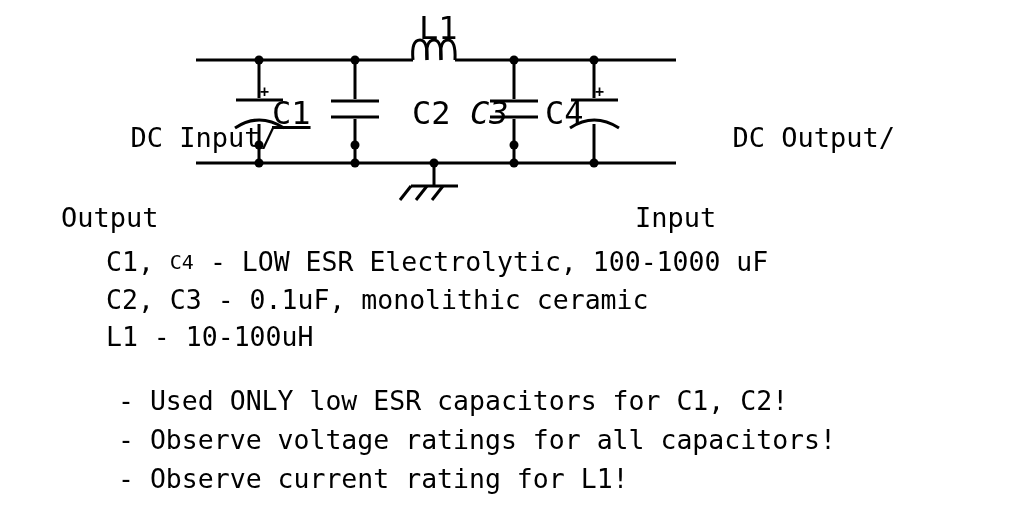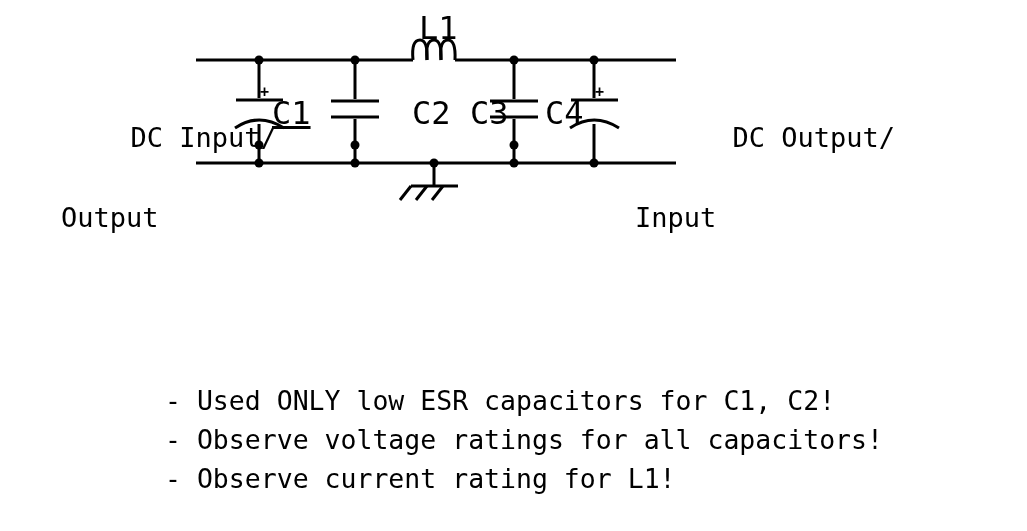--- a/index.html
+++ b/index.html
@@ -98,21 +98,20 @@
     left: 118px;
     top: 381px;
     width: 900px;
   }
   .note-line {
     font-family: "DejaVu Sans Mono", "Liberation Mono", monospace;
     font-size: 26.5px;
     line-height: 39px;
     white-space: pre;
     color: #000;
-    margin-left: 47px;
   }
 </style>
 </head>
 <body>
 
 <div id="root">
 
   <div id="schematic">
     <svg width="1027" height="215" viewBox="0 0 1027 215">
 
@@ -175,35 +174,40 @@
       </g>
 
       <g>
         <text x="260" y="97" font-family="DejaVu Sans Mono, Liberation Mono, monospace" font-size="15" font-weight="bold" fill="#000000">+</text>
         <text x="595" y="97" font-family="DejaVu Sans Mono, Liberation Mono, monospace" font-size="15" font-weight="bold" fill="#000000">+</text>
       </g>
     </svg>
 
     <div class="refdes" style="left:272px; top:101px;text-decoration:underline;">C1</div>
     <div class="refdes" style="left:380px; top:101px;margin-left:32px;">C2</div>
-    <div class="refdes" style="left:470px; top:101px;">C3</div>
+    <div class="refdes" style="left:470px; top:101px;font-style:italic;">C3</div>
     <div class="refdes" style="left:545px; top:101px;">C4</div>
     <div class="refdes" style="left:419px; top:16px;">L1</div>
 
     <div class="port-label" id="port-right">
       <span class="l1">DC Output/</span>
       <span class="l2">Input</span>
     </div>
 
     <div class="port-label" id="port-left">
       <span class="l1">DC Input/</span>
       <span class="l2">Output</span>
     </div>
   </div>
 
+  <div id="specs">
+    <div class="spec-line"><span>C1, </span><span class="small-ref">C4</span><span> - LOW ESR Electrolytic, 100-1000 uF</span></div>
+    <div class="spec-line">C2, C3 - 0.1uF, monolithic ceramic</div>
+    <div class="spec-line">L1 - 10-100uH</div>
+  </div>
 
   <div id="notes">
     <div class="note-line">- Used ONLY low ESR capacitors for C1, C2!</div>
     <div class="note-line">- Observe voltage ratings for all capacitors!</div>
     <div class="note-line">- Observe current rating for L1!</div>
   </div>
 
 </div>
 
 </body></html>

